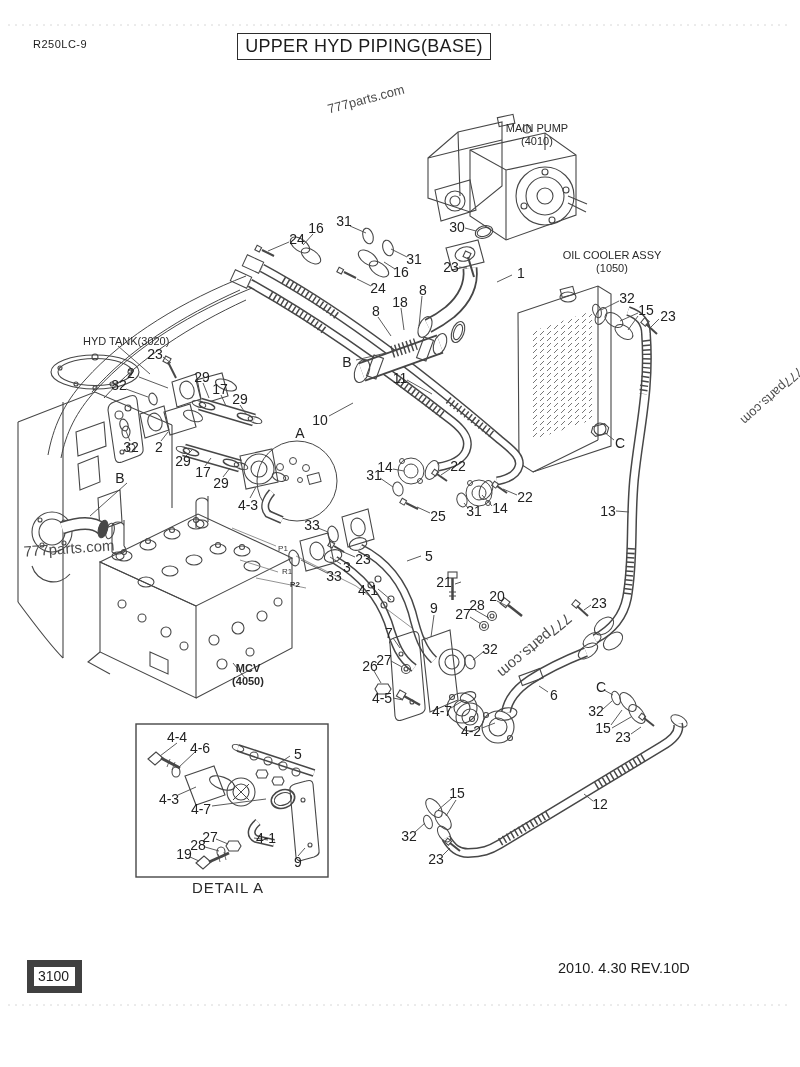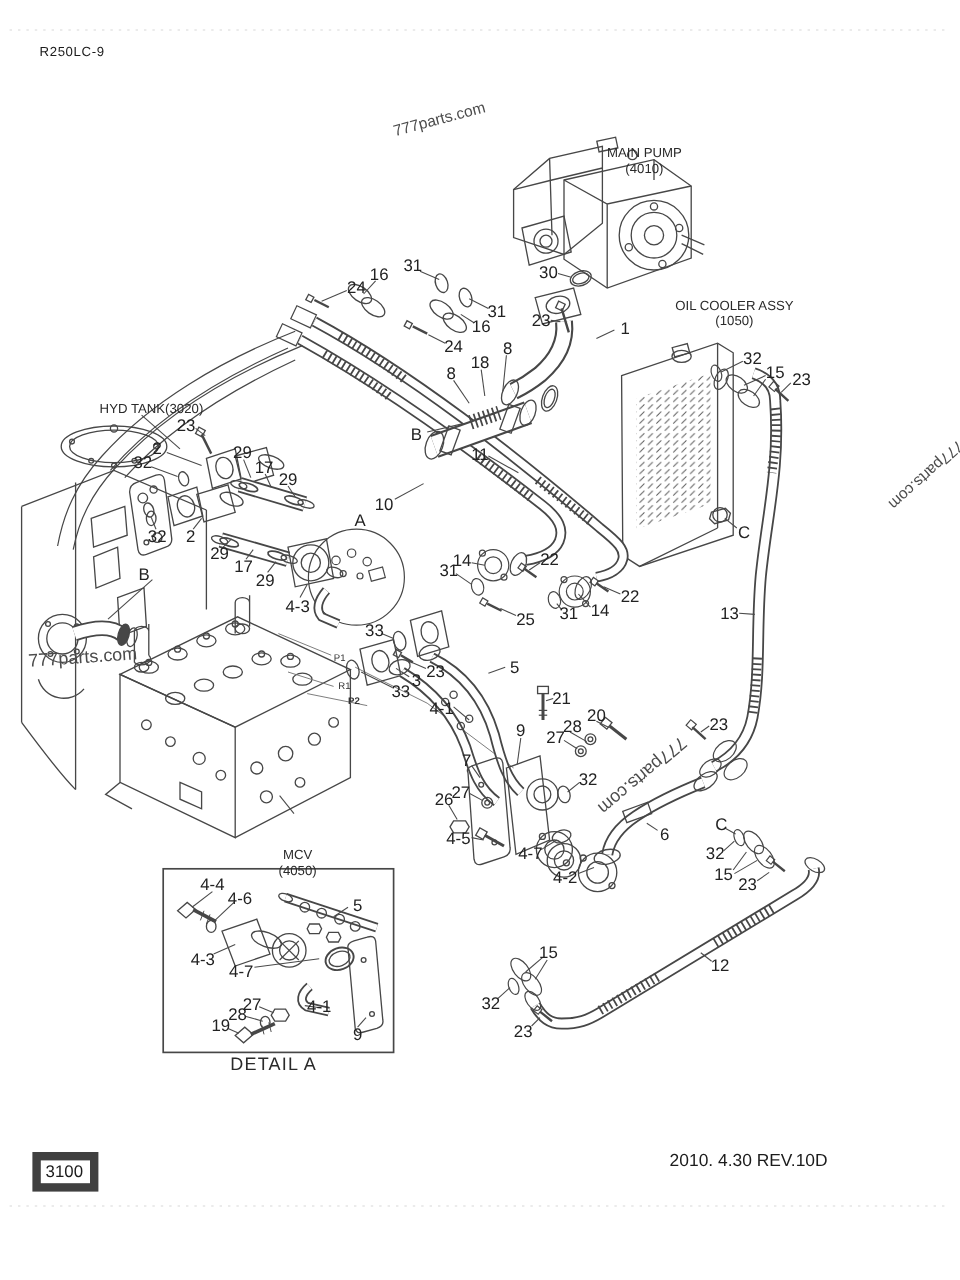--- a/index.html
+++ b/index.html
@@ -518,40 +518,43 @@
       <line x1="212" y1="806" x2="266" y2="799"></line>
         <line x1="254" y1="838" x2="268" y2="840"></line>
       <line x1="216" y1="839" x2="228" y2="844"></line>
         <line x1="205" y1="847" x2="219" y2="851"></line>
       <line x1="190" y1="857" x2="199" y2="861"></line>
         <line x1="298" y1="856" x2="305" y2="848"></line>
     </g>
   </svg>
 
   <div class="hdr-model">R250LC-9</div>
+  <div class="title-box">
+    <span>UPPER HYD PIPING(BASE)</span>
+  </div>
 
   <div id="watermark-layer">
       <span class="watermark" style="font-size: 13px; transform: translate(-50%, -50%) rotate(-15deg); left: 366px; top: 99px;">777parts.com</span>
       <span class="watermark" style="font-size: 15px; transform: translate(-50%, -50%) rotate(-4deg); left: 69px; top: 548px;">777parts.com</span>
       <span class="watermark" style="font-size: 15px; transform: translate(-50%, -50%) rotate(140deg); left: 535px; top: 646px;">777parts.com</span>
       <span class="watermark" style="font-size: 13px; transform: translate(-50%, -50%) rotate(138deg); left: 772px; top: 396px;">777parts.com</span>
     </div>
   <div id="complabel-layer">
       <div class="complabel" style="left: 537px; top: 122px;">
         <div>MAIN PUMP</div>
         <div>(4010)</div>
       </div>
       <div class="complabel" style="left: 612px; top: 249px;">
         <div>OIL COOLER ASSY</div>
         <div>(1050)</div>
       </div>
       <div class="complabel left" style="left: 51px; top: 335px; margin-left: 32px;">
         <div>HYD TANK(3020)</div>
       </div>
-      <div class="complabel" style="left: 248px; top: 707px;">
+      <div class="complabel" style="left: 248px; top: 662px; font-weight: bold;">
         <div>MCV</div>
         <div>(4050)</div>
       </div>
       <div class="complabel big" style="left: 228px; top: 879px;">
         <div>DETAIL A</div>
       </div>
     </div>
   <div id="port-layer">
       <span class="portlabel" style="left: 283px; top: 549px;">P1</span>
       <span class="portlabel" style="left: 287px; top: 572px;">R1</span>
@@ -598,21 +601,21 @@
       <span class="callout" style="left: 438px; top: 516px;">25</span>
       <span class="callout" style="left: 474px; top: 511px;">31</span>
       <span class="callout" style="left: 500px; top: 508px;">14</span>
       <span class="callout" style="left: 525px; top: 497px;">22</span>
       <span class="callout" style="left: 312px; top: 525px;">33</span>
       <span class="callout" style="left: 334px; top: 576px;">33</span>
       <span class="callout" style="left: 363px; top: 559px;">23</span>
       <span class="callout" style="left: 347px; top: 567px;">3</span>
       <span class="callout" style="left: 429px; top: 556px;">5</span>
       <span class="callout" style="left: 368px; top: 590px;">4-1</span>
-      <span class="callout" style="left: 468px; top: 582px;">21</span>
+      <span class="callout" style="left: 444px; top: 582px;">21</span>
       <span class="callout" style="left: 434px; top: 608px;">9</span>
       <span class="callout" style="left: 477px; top: 605px;">28</span>
       <span class="callout" style="left: 463px; top: 614px;">27</span>
       <span class="callout" style="left: 497px; top: 596px;">20</span>
       <span class="callout" style="left: 389px; top: 633px;">7</span>
       <span class="callout" style="left: 384px; top: 660px;">27</span>
       <span class="callout" style="left: 370px; top: 666px;">26</span>
       <span class="callout" style="left: 382px; top: 698px;">4-5</span>
       <span class="callout" style="left: 490px; top: 649px;">32</span>
       <span class="callout" style="left: 599px; top: 603px;">23</span>

